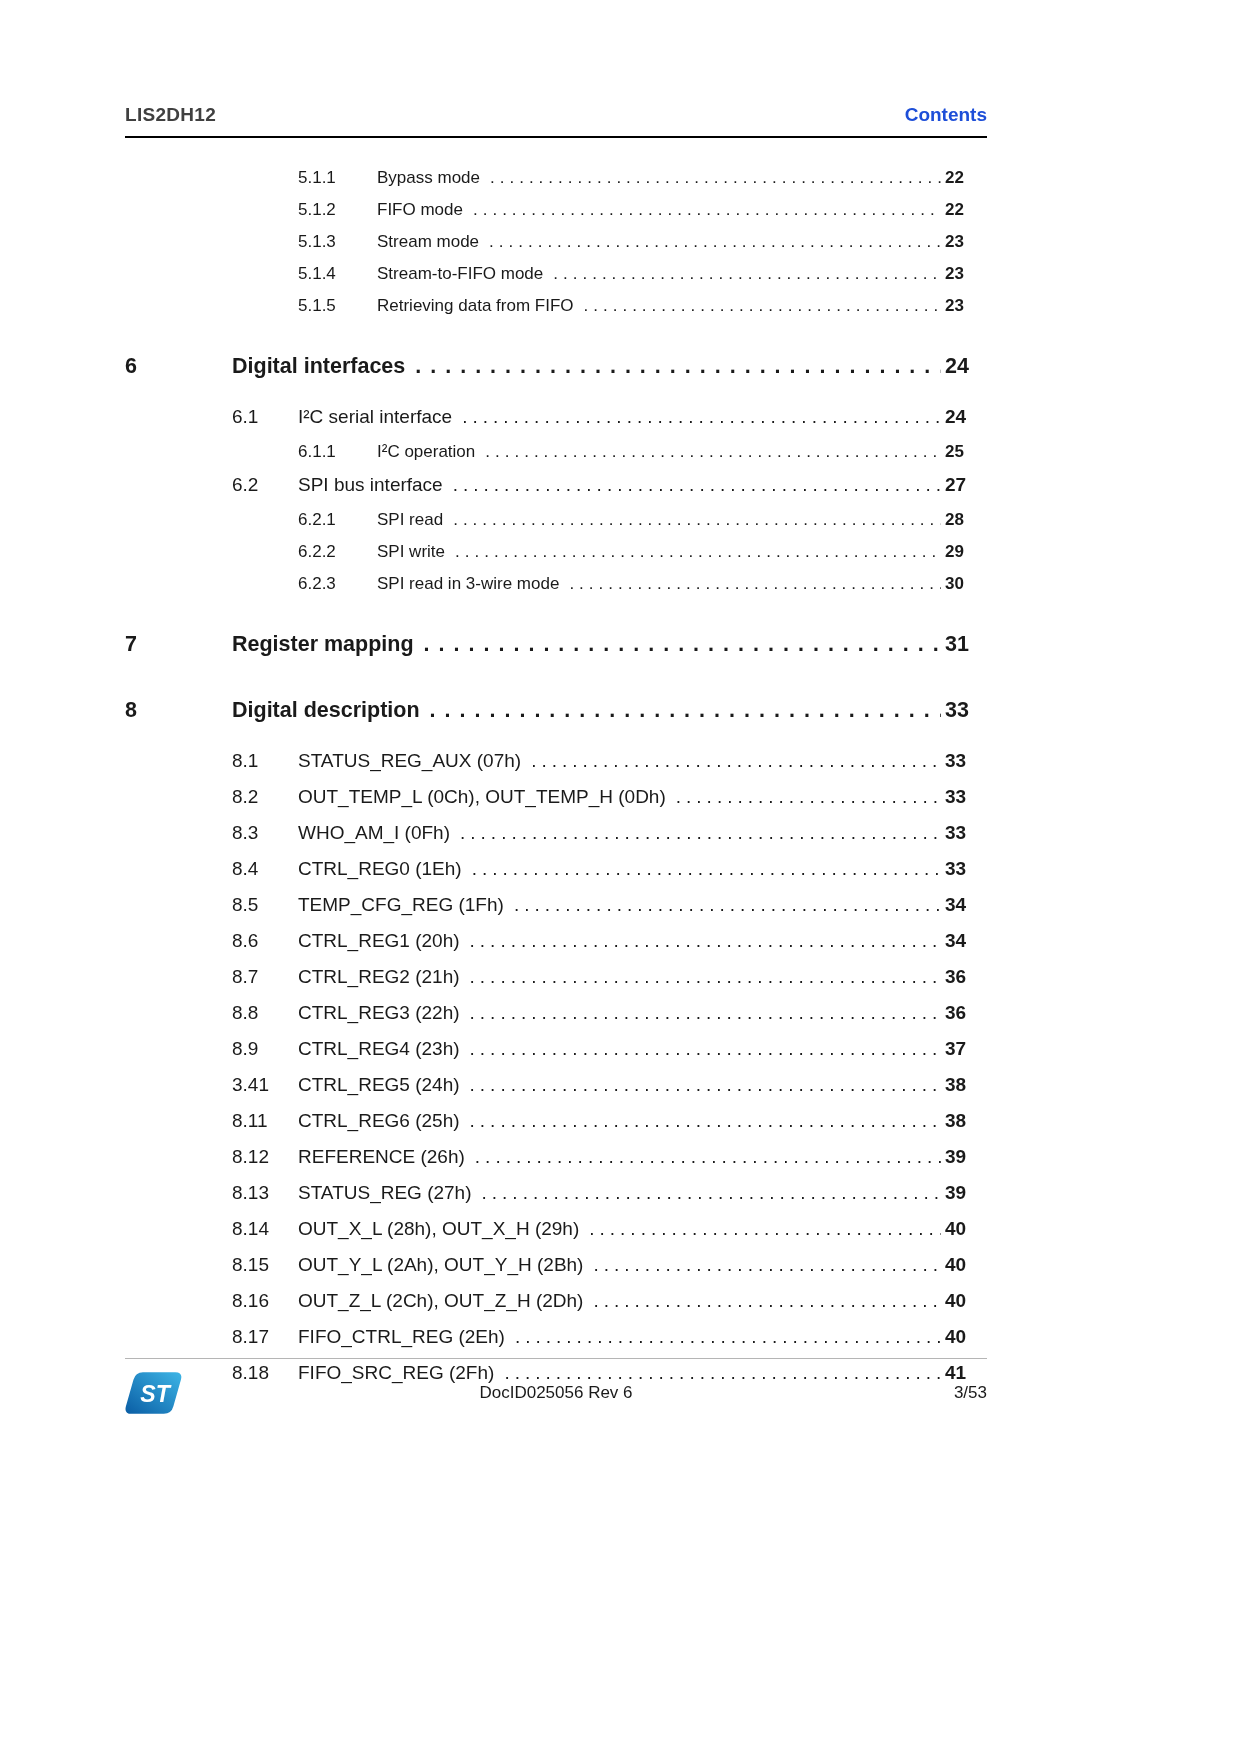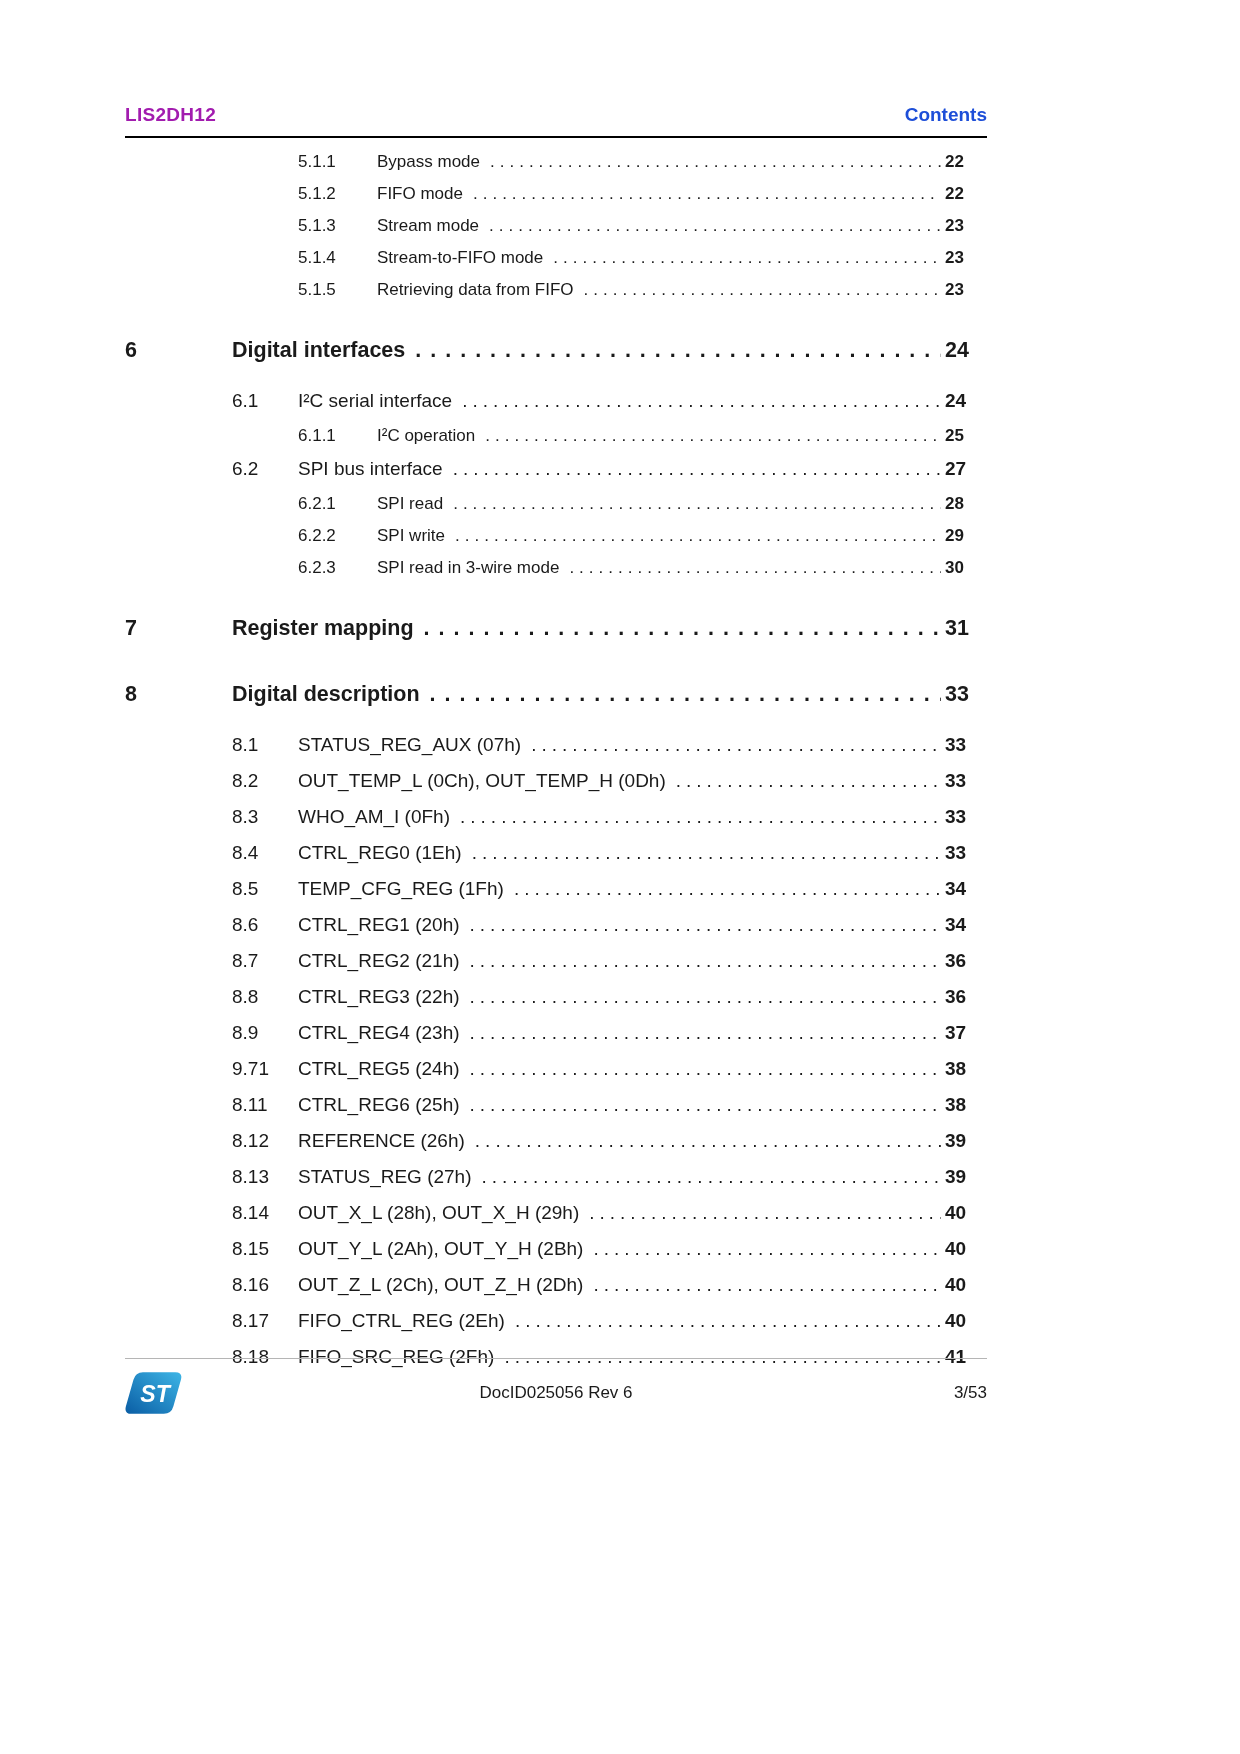--- a/index.html
+++ b/index.html
@@ -17,25 +17,25 @@
   }
 
   
   .page-header {
     display: flex;
     justify-content: space-between;
     align-items: baseline;
     border-bottom: 2px solid #000;
     padding-bottom: 10px;
   }
-  .doc-title   { font-size: 19px; font-weight: bold; color: #a21caf; letter-spacing: .3px; }
+  .doc-title   { font-size: 19px; font-weight: bold; color: #404040; letter-spacing: .3px; }
   .header-section { font-size: 19px; font-weight: bold; color: #1d4ed8; }
 
   
-  .toc { margin-top: 14px; }
+  .toc { margin-top: 30px; }
 
   .toc-row { display: flex; align-items: baseline; }
   .toc-row .num   { flex: none; }
   .toc-row .title { flex: none; white-space: nowrap; }
   .toc-row .dots  {
     flex: 1 1 auto;
     min-width: 0;
     overflow: hidden;
     white-space: nowrap;
     margin: 0 4px 0 10px;
@@ -252,21 +252,21 @@
   </div>
 
   <div class="toc-row level-2">
     <span class="num">8.9</span>
     <span class="title">CTRL_REG4 (23h)</span>
     <span class="dots"></span>
     <span class="pg">37</span>
   </div>
 
   <div class="toc-row level-2">
-    <span class="num">9.71</span>
+    <span class="num">3.41</span>
     <span class="title">CTRL_REG5 (24h)</span>
     <span class="dots"></span>
     <span class="pg">38</span>
   </div>
 
   <div class="toc-row level-2">
     <span class="num">8.11</span>
     <span class="title">CTRL_REG6 (25h)</span>
     <span class="dots"></span>
     <span class="pg">38</span>

